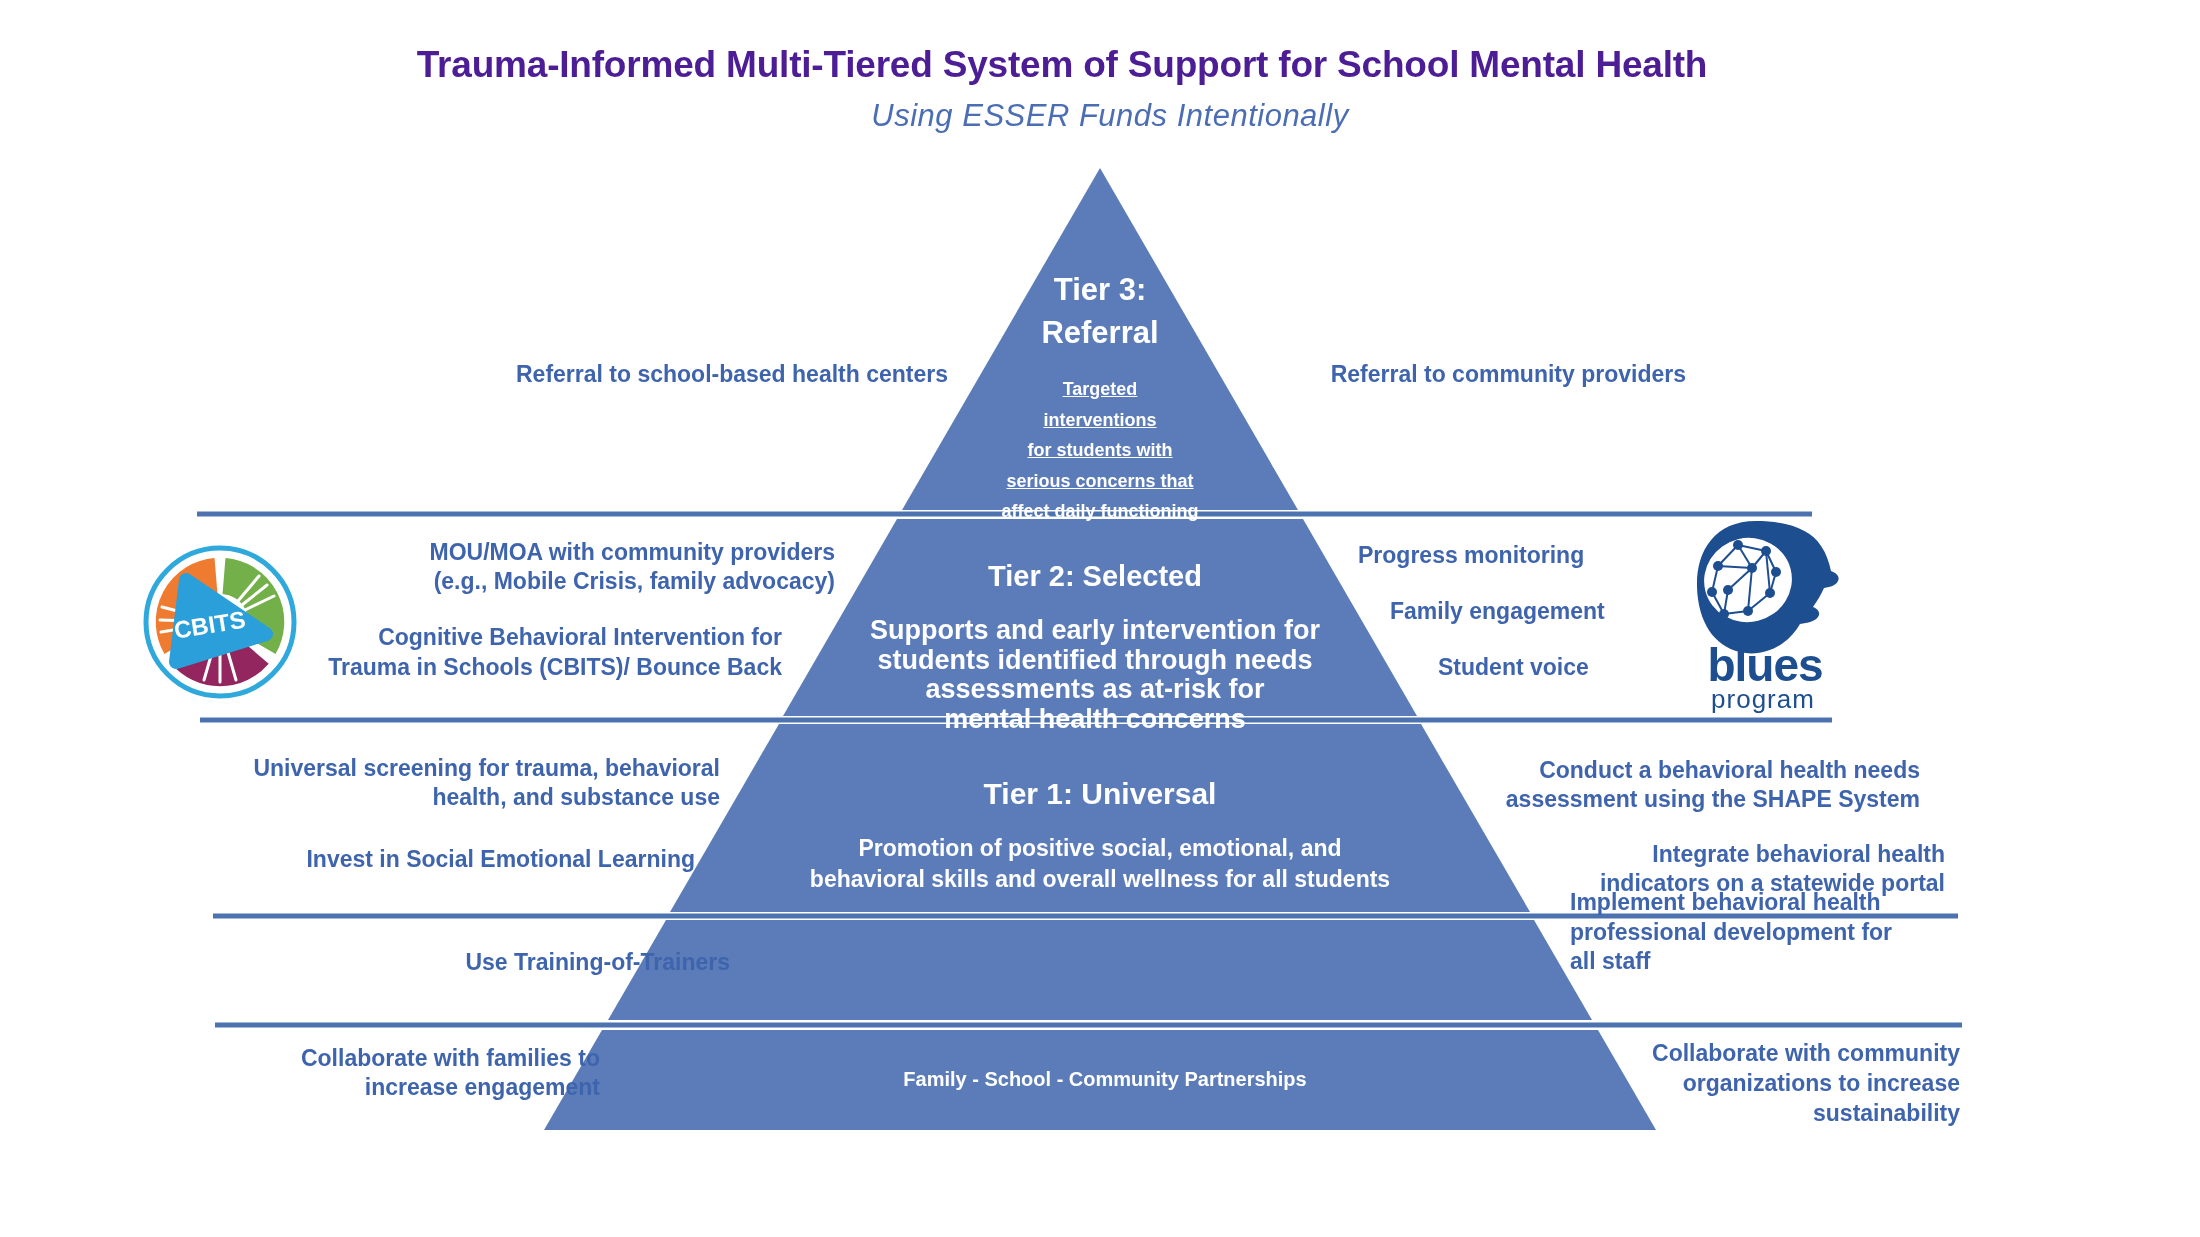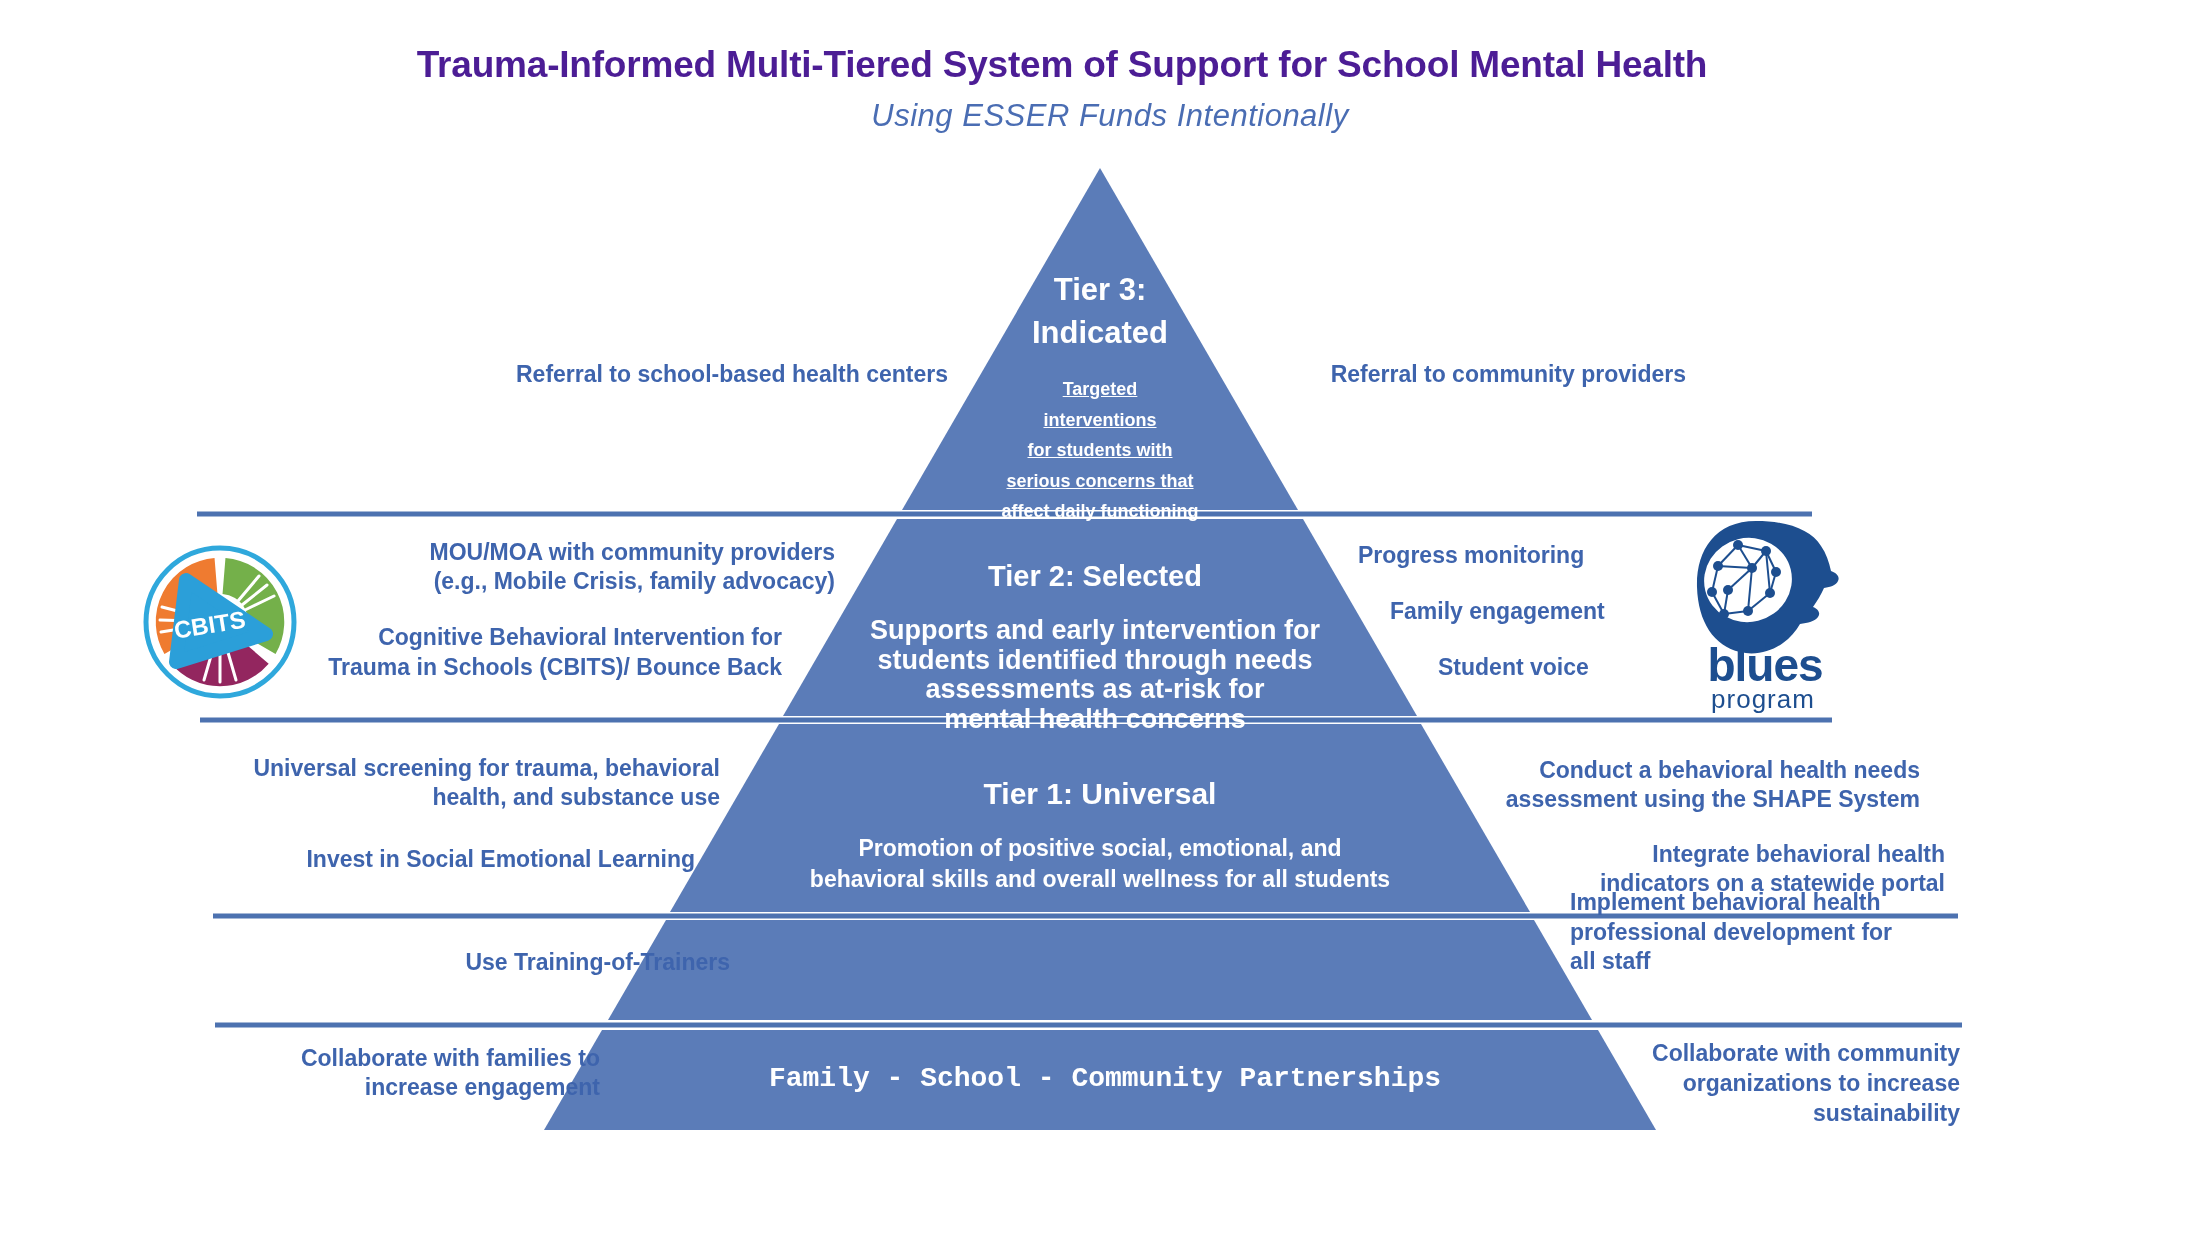--- a/index.html
+++ b/index.html
@@ -15,21 +15,21 @@
   .center{text-align:right;}
   .nowrap{white-space:nowrap;}
   .tiertext{position:absolute;color:#ffffff;text-align:center;white-space:pre-line;font-weight:700;}
   .t3 .t-head{font-size:31px;line-height:43px;}
   .t3 .t-body{font-size:18px;line-height:30.5px;margin-top:2px;text-decoration:underline;}
   .t2 .t-head{font-size:29px;line-height:36px;}
   .t2 .t-body{font-size:27px;line-height:29.5px;margin-top:4px;}
   .t1 .t-head{font-size:30px;line-height:38px;}
   .t1 .t-body{font-size:23px;line-height:31px;margin-top:2px;}
   .wf{font-size:28px;line-height:38px;}
-  .fp{font-size:28px;line-height:34px;font-family:Liberation Mono, monospace;}
+  .fp{font-size:20px;line-height:34px;}
   .lh30{line-height:30px;}
   .lh295{line-height:29.5px;}
 </style>
 </head>
 <body>
 
 <div class="canvas">
 
   <svg class="layer" width="2200" height="1237" viewBox="0 0 2200 1237">
 
@@ -104,21 +104,21 @@
       <text x="1765" y="681" text-anchor="middle" font-size="46" font-weight="bold" fill="#1d4e8f" font-family="Liberation Sans, sans-serif" letter-spacing="-1">blues</text>
       <text x="1763" y="708" text-anchor="middle" font-size="26" font-weight="normal" fill="#1d4e8f" font-family="Liberation Sans, sans-serif" letter-spacing="1">program</text>
     </g>
   </svg>
 
   <div class="title">Trauma-Informed Multi-Tiered System of Support for School Mental Health</div>
   <div class="subtitle">Using ESSER Funds Intentionally</div>
 
   <div class="tiertext t3" style="left:900px;top:250px;width:400px">
     <div class="t-head">Tier 3:
-Indicated</div>
+Referral</div>
     <div class="t-body">Targeted
 interventions
 for students with
 serious concerns that
 affect daily functioning</div>
   </div>
   <div class="tiertext t2" style="left:865px;top:540px;width:460px">
     <div class="t-head">Tier 2: Selected</div>
     <div class="t-body">Supports and early intervention for
 students identified through needs

